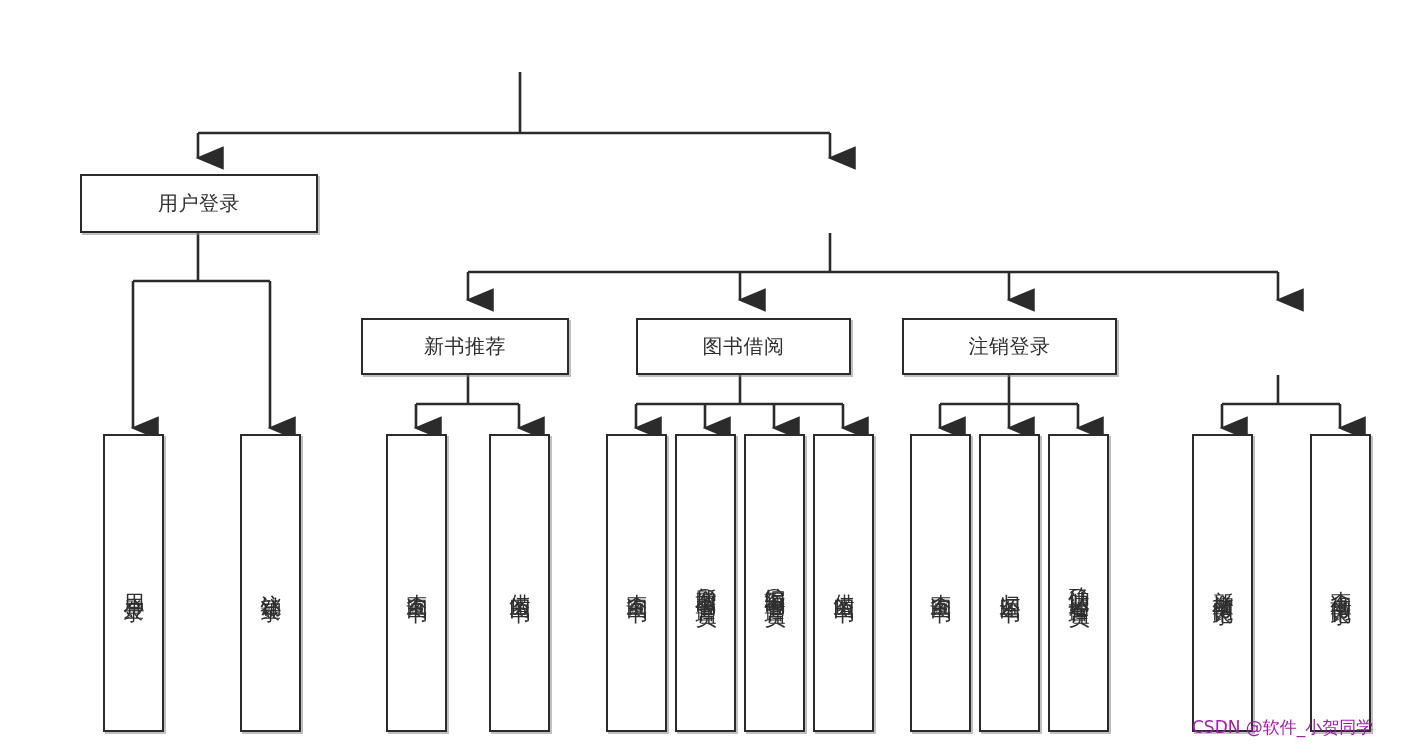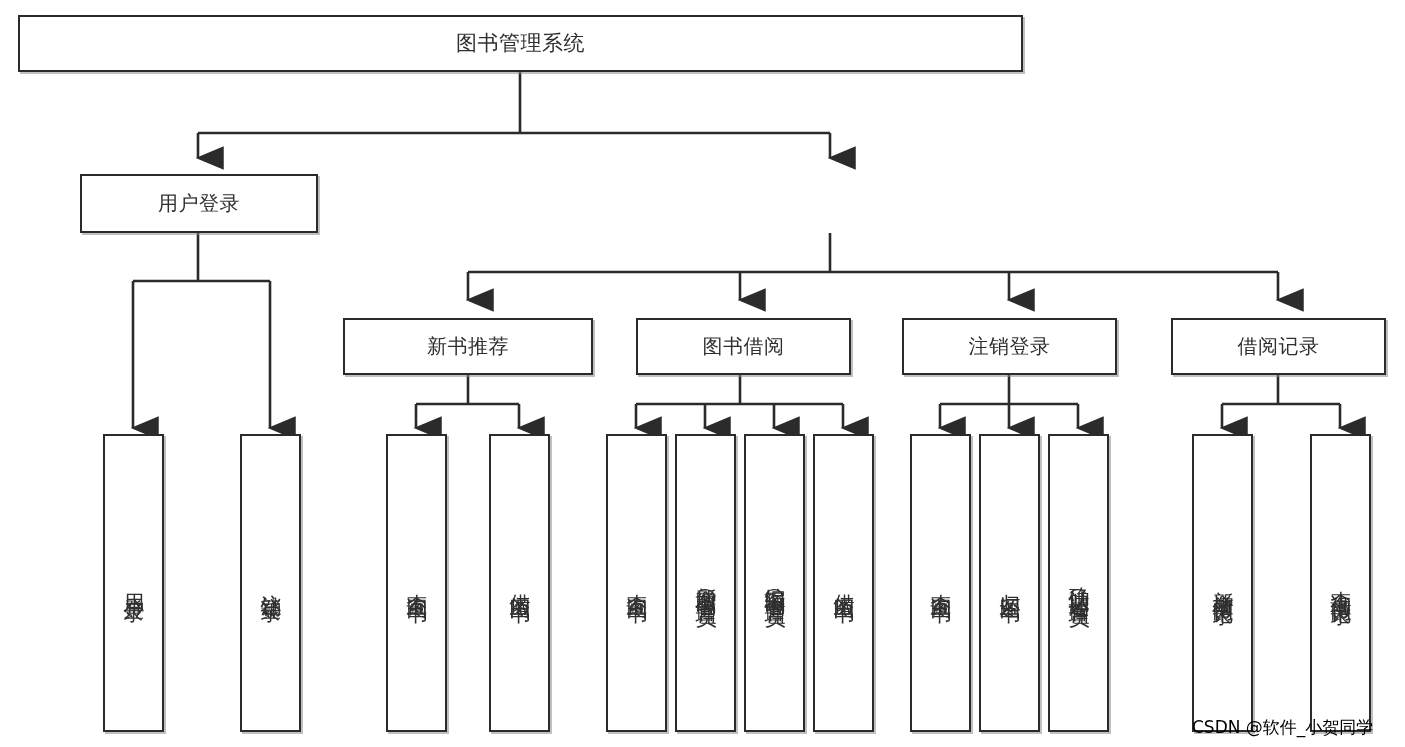--- a/index.html
+++ b/index.html
@@ -60,21 +60,21 @@
   .node.vert .label {
     writing-mode: vertical-rl;
     text-orientation: upright;
     font-size: 21px;
     line-height: 1.0;
     letter-spacing: 3px;
     white-space: nowrap;
   }
   .watermark {
     position: absolute;
-    color: #000000;
+    color: #a21caf;
     font-size: 17px;
     white-space: nowrap;
     user-select: none;
     font-family: "DejaVu Sans", "Liberation Sans", sans-serif;
   }
 </style>
 </head>
 <body>
 
 <div id="canvas">
@@ -123,44 +123,38 @@
       <path d="M 1078 404 L 1078 428" marker-end="url(#arrow)"></path>
 
       <path d="M 1278 375 L 1278 404"></path>
       <path d="M 1222 404 L 1340 404"></path>
       <path d="M 1222 404 L 1222 428" marker-end="url(#arrow)"></path>
       <path d="M 1340 404 L 1340 428" marker-end="url(#arrow)"></path>
 
     </g>
   </svg>
 
-  <div class="node horiz root" style="left:18px; top:15px; width:1005px; height:57px;">
-    <span class="label">图书管理系统</span>
-  </div>
 
   <div class="node horiz" style="left:80px; top:174px; width:238px; height:59px;">
     <span class="label">用户登录</span>
   </div>
 
 
-  <div class="node horiz" style="left:343px; top:318px; width:250px; height:57px;justify-content:center;">
+  <div class="node horiz" style="left:361px; top:318px; width:208px; height:57px;justify-content:center;">
     <span class="label">新书推荐</span>
   </div>
 
   <div class="node horiz" style="left:636px; top:318px; width:215px; height:57px;">
     <span class="label">图书借阅</span>
   </div>
 
   <div class="node horiz" style="left:902px; top:318px; width:215px; height:57px;">
     <span class="label">注销登录</span>
   </div>
 
-  <div class="node horiz" style="left:1171px; top:318px; width:215px; height:57px;">
-    <span class="label">借阅记录</span>
-  </div>
 
   <div class="node vert" style="left:103px; top:434px; width:61px; height:298px;">
     <span class="label">用户登录</span>
   </div>
 
   <div class="node vert" style="left:240px; top:434px; width:61px; height:298px;">
     <span class="label">注销登录</span>
   </div>
 
   <div class="node vert" style="left:386px; top:434px; width:61px; height:298px;">

